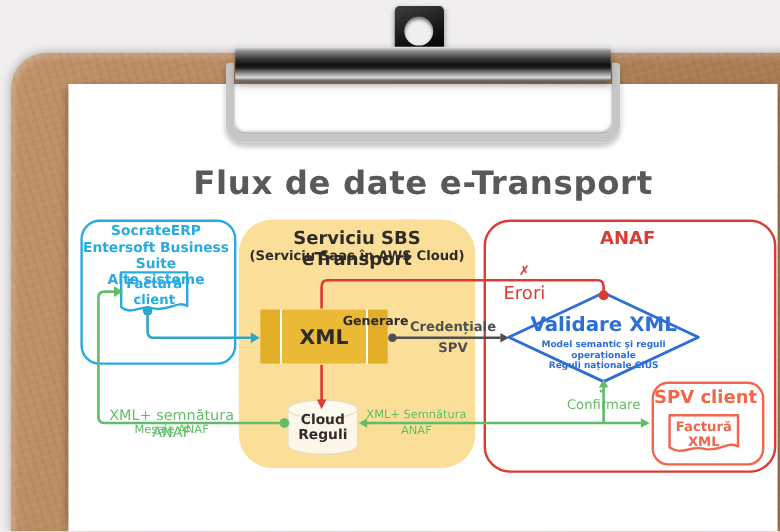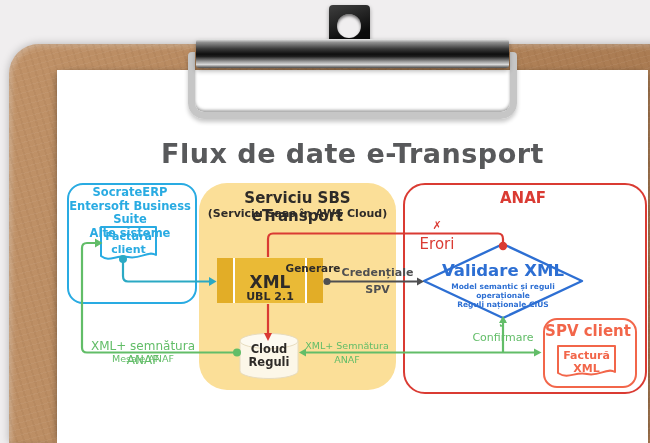--- a/index.html
+++ b/index.html
@@ -162,21 +162,20 @@
   <div class="txt t-title">Flux de date e-Transport</div>
   <div class="txt t-erp">SocrateERP
 Entersoft Business Suite
 Alte sisteme</div>
   <div class="txt t-invoice-client">Factură
 client</div>
   <div class="txt t-sbs-title">Serviciu SBS eTransport</div>
   <div class="txt t-sbs-sub">(Serviciu Saas în AWS Cloud)</div>
   <div class="txt t-gen1">Generare</div>
   <div class="txt t-gen2">XML</div>
-  <div class="txt t-gen3">UBL 2.1</div>
   <div class="txt t-cloud">Cloud
 Reguli</div>
   <div class="txt t-anaf">ANAF</div>
   <div class="txt t-x">✗</div>
   <div class="txt t-erori">Erori</div>
   <div class="txt t-vxml">Validare XML</div>
   <div class="txt t-vsub">Model semantic și reguli
 operaționale
 Reguli naționale CIUS</div>
   <div class="txt t-check">✓</div>

